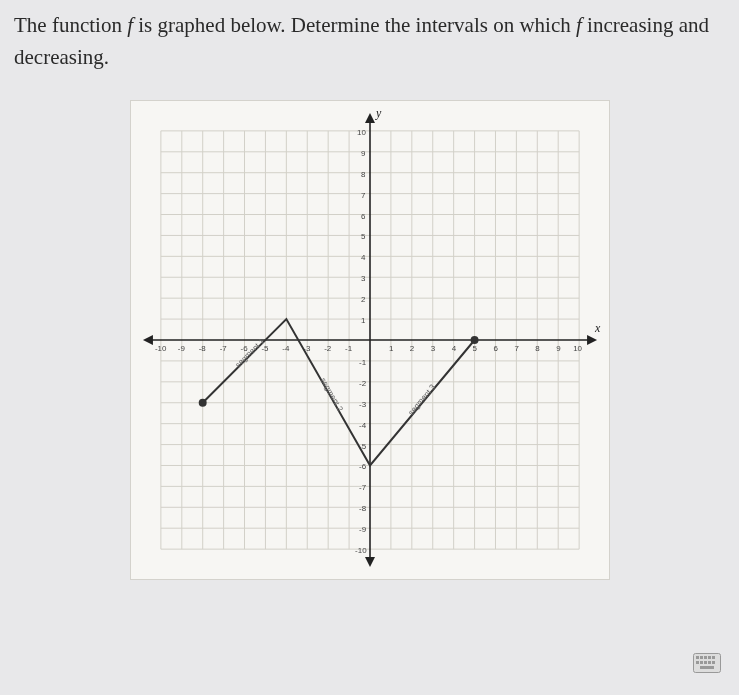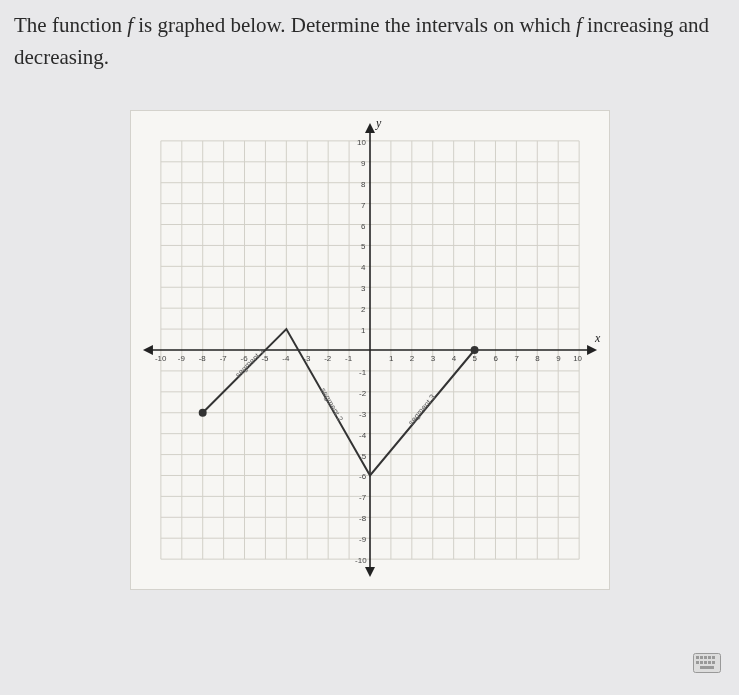--- a/index.html
+++ b/index.html
@@ -8,21 +8,21 @@
       background: #e8e8ea;
       width: 739px;
       height: 695px;
       padding: 10px 14px;
       color: #2a2a2a;
       position: relative;
     }
     .prompt {
       font-size: 21px;
       line-height: 1.5;
-      margin-bottom: 37px;
+      margin-bottom: 27px;
     }
     .prompt .fn { font-style: italic; font-family: 'Times New Roman', serif; }
     .chart-wrap {
       display: flex;
       justify-content: center;
     }
     .chart {
       background: #f7f6f3;
       border: 1px solid #d4d2cc;
       width: 480px;

